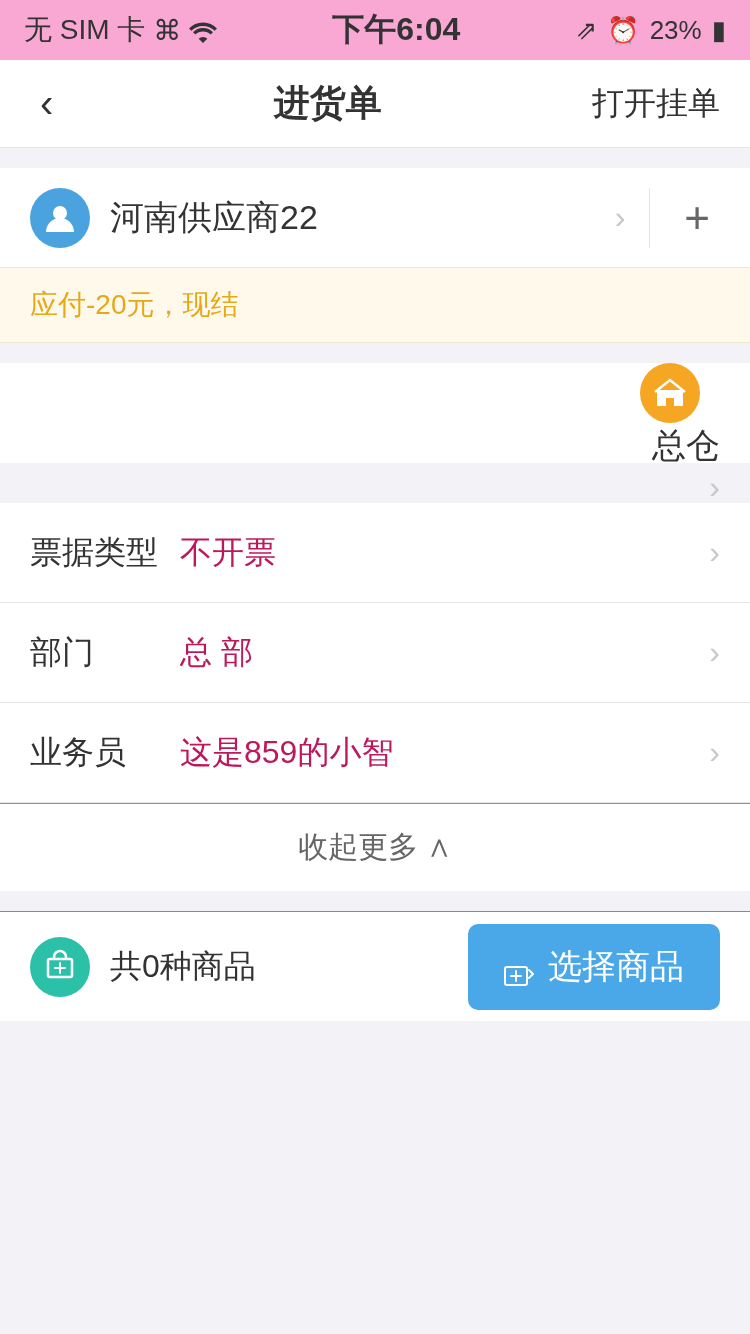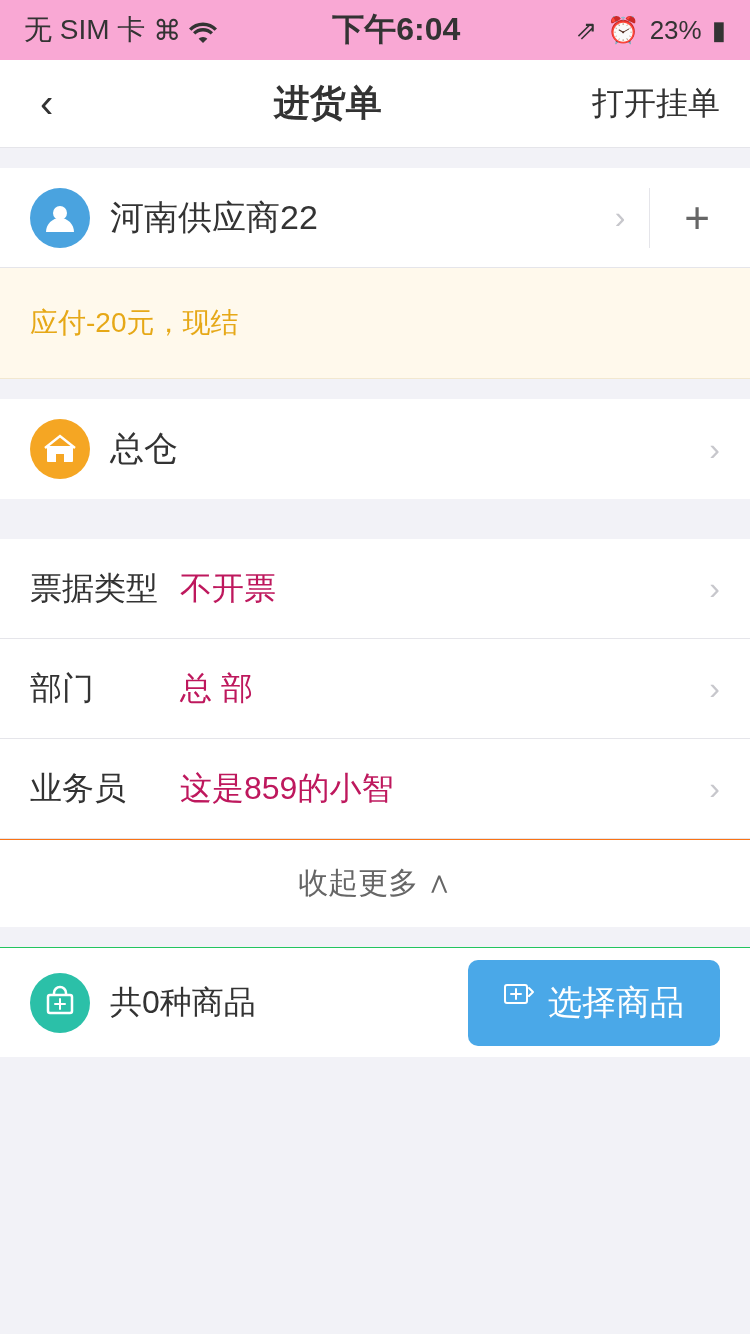--- a/index.html
+++ b/index.html
@@ -121,33 +121,34 @@
     .add-btn {
       font-size: 44px;
       color: #666;
       cursor: pointer;
       padding: 10px;
     }
 
     
     .notice-bar {
       background: #fff9ec;
-      padding: 36px 30px;
+      padding: 18px 30px;
       font-size: 28px;
       color: #e6a817;
       border-bottom: 1px solid #f2e8d0;
     }
 
     
     .warehouse-row {
       display: flex;
-      align-items: center;
+      align-items: flex-end;
       padding: 0 30px;
       height: 100px;
       background: #fff;
+      flex-direction: column;
     }
     .warehouse-icon {
       width: 60px;
       height: 60px;
       border-radius: 50%;
       background: #f5a623;
       display: flex;
       align-items: center;
       justify-content: center;
       margin-right: 20px;
@@ -236,21 +237,21 @@
       color: #333;
     }
     .select-btn {
       background: #4aa8e8;
       color: #fff;
       border: none;
       border-radius: 10px;
       padding: 20px 36px;
       font-size: 34px;
       display: flex;
-      align-items: flex-start;
+      align-items: flex-end;
       gap: 12px;
       cursor: pointer;
     }
 
     
     .page-bg {
       background: #f2f2f7;
       flex: 1;
       min-height: 300px;
     }

